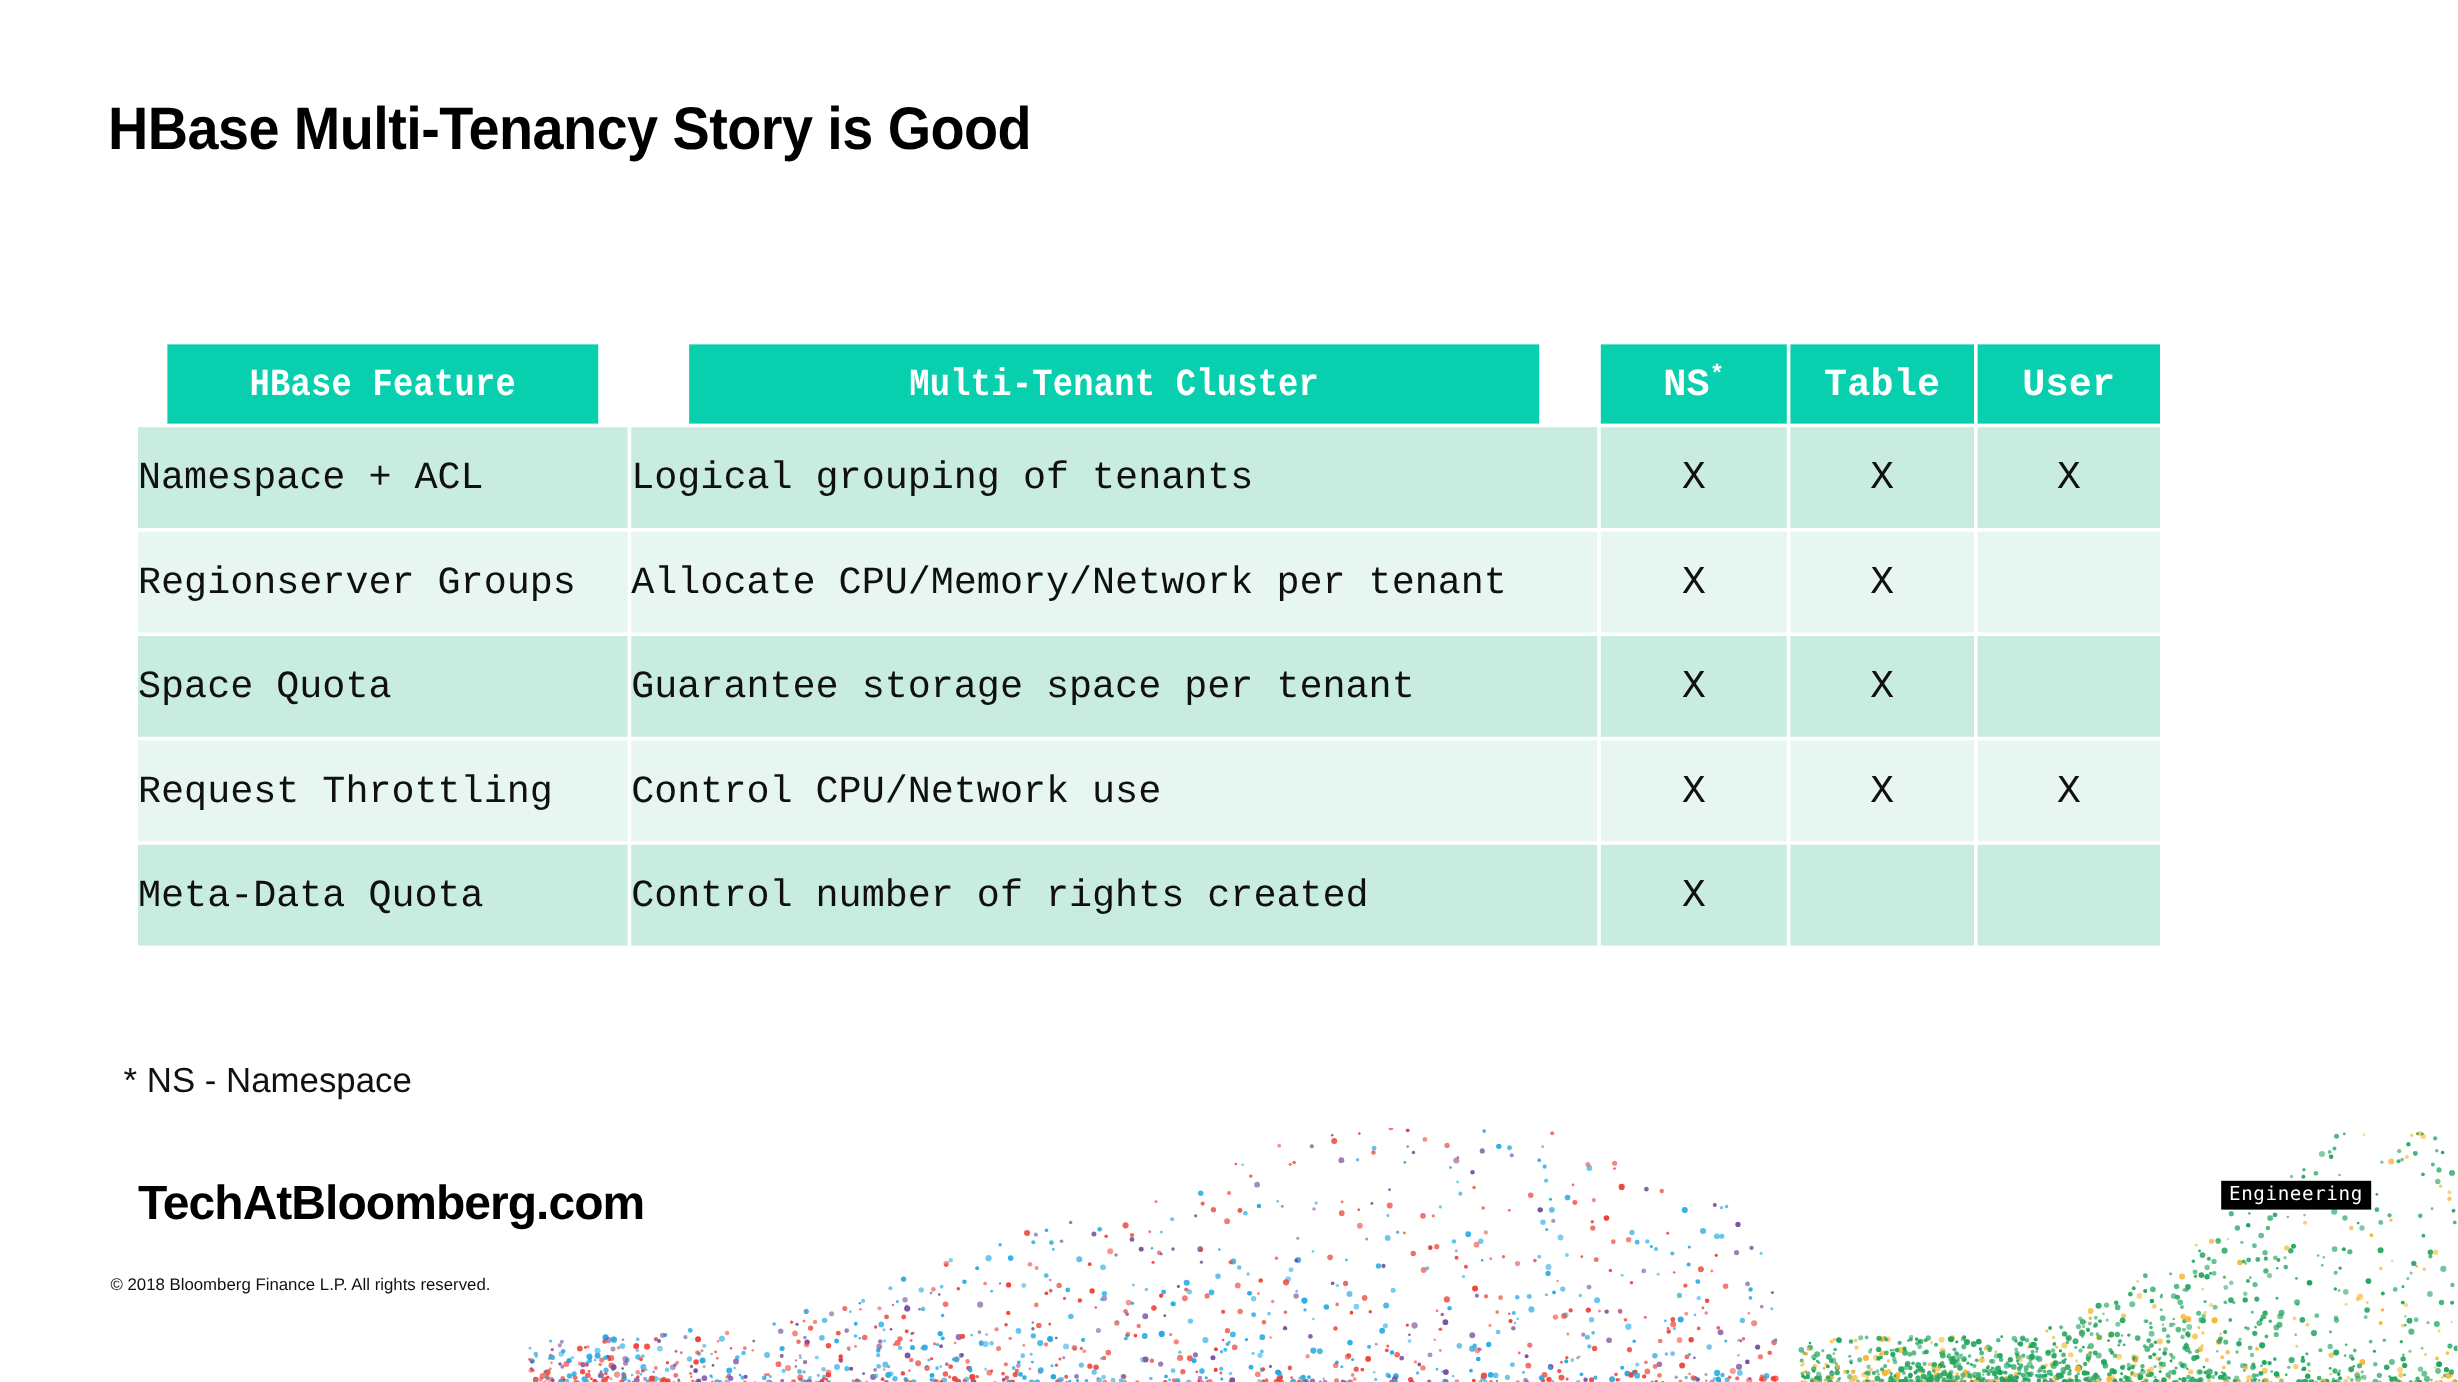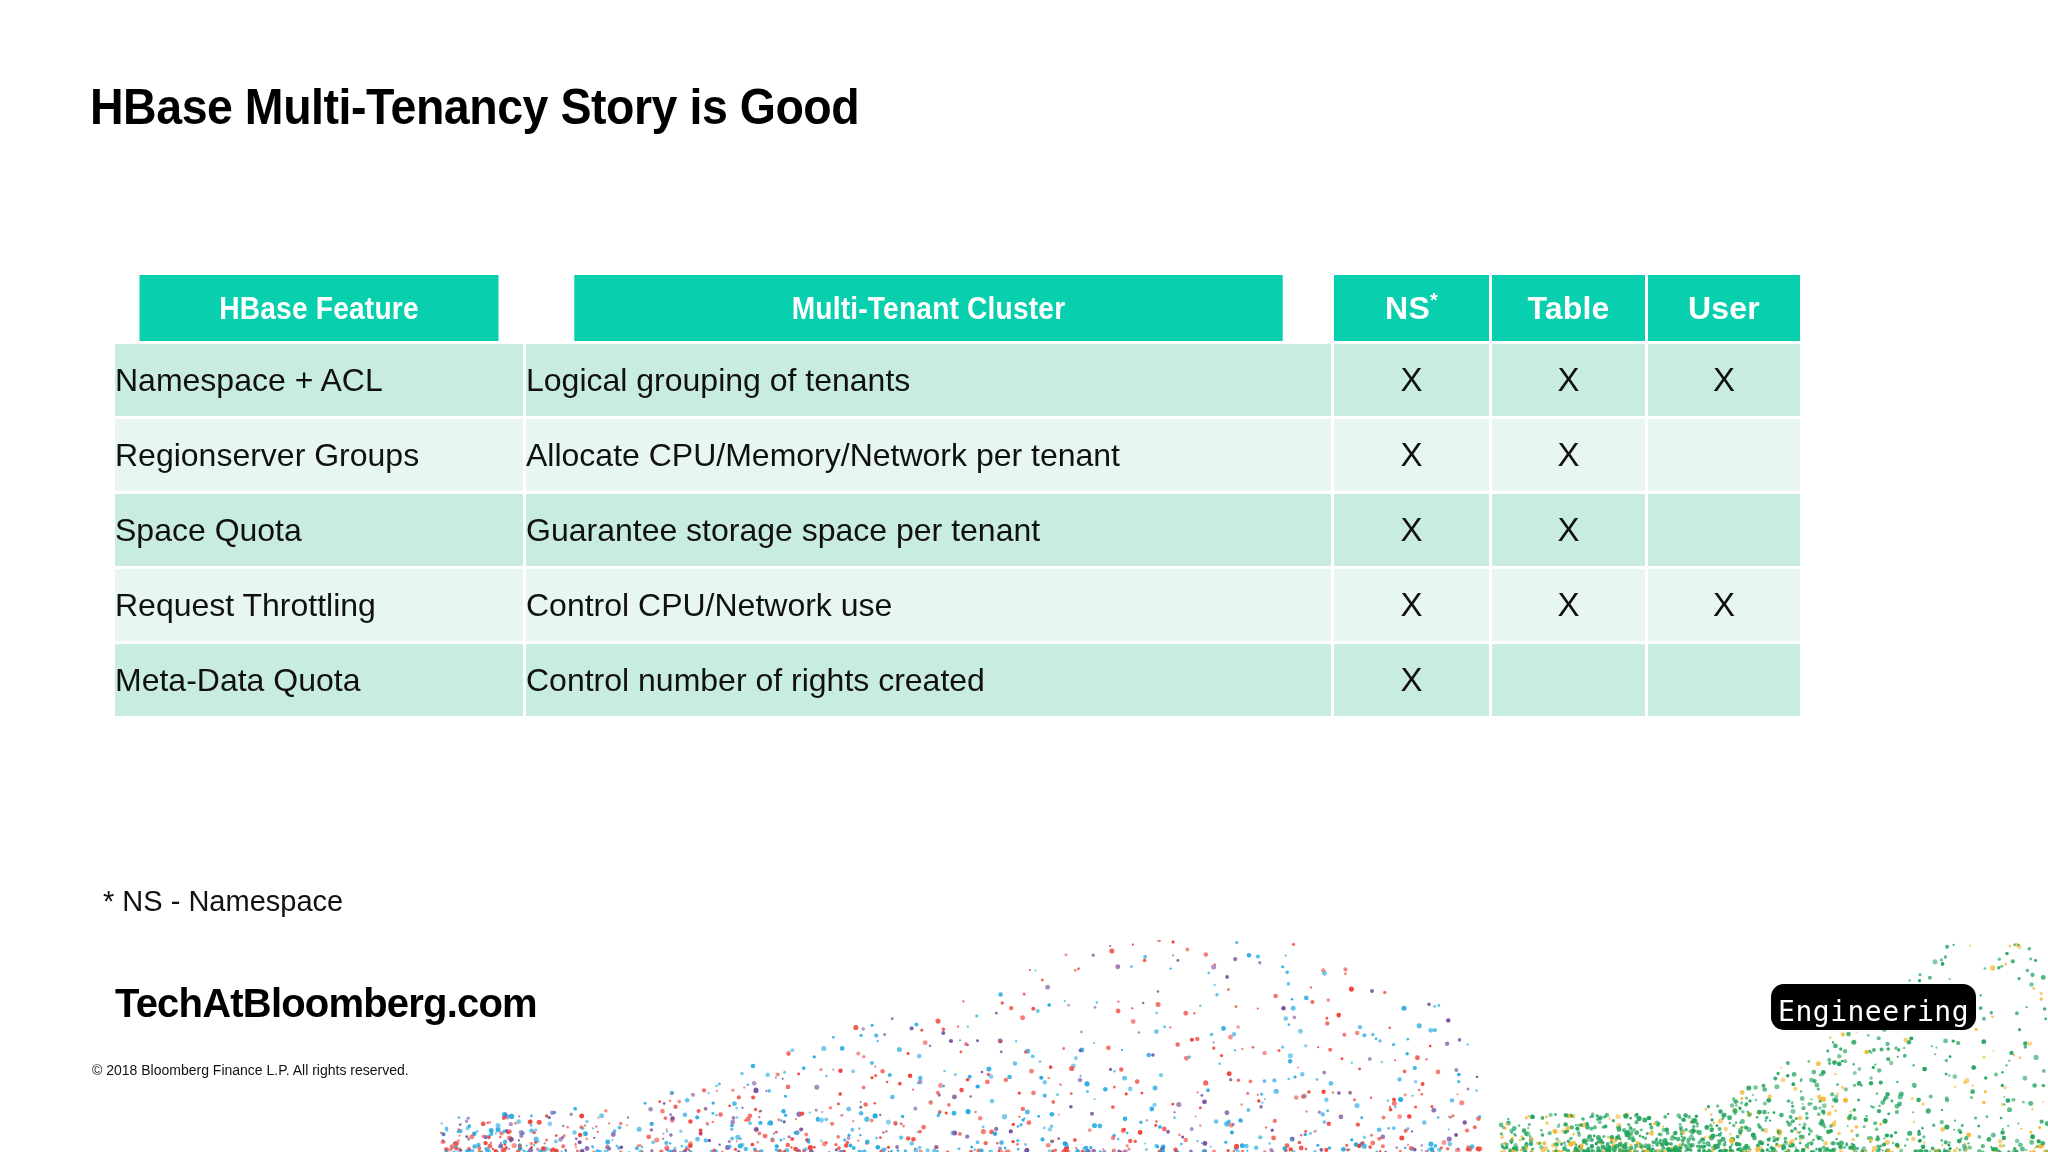--- a/index.html
+++ b/index.html
@@ -27,25 +27,26 @@
     color: #000000;
     white-space: nowrap;
     transform: scaleX(0.93);
     transform-origin: left top;
   }
 
   
   #feature-table {
     position: absolute;
     left: 112px;
-    top: 272px;
+    top: 284px;
     width: 1680px;
     border-collapse: separate;
     border-spacing: 3px;
     table-layout: fixed;
+    font-family: Liberation Mono, monospace;
   }
   #feature-table th,
   #feature-table td {
     padding: 0;
     margin: 0;
   }
 
   
   col.c-feature  { width: 408px; }
   col.c-cluster  { width: 805px; }
@@ -69,21 +70,21 @@
   thead th sup {
     font-size: 20px;
     vertical-align: super;
     line-height: 0;
   }
 
   tbody tr.row-dark td { background: #c9ece0; }
   tbody tr.row-light td { background: #e7f6f0; }
 
   tbody td {
-    height: 72px;
+    height: 84px;
     vertical-align: middle;
     color: #101010;
     font-size: 32px;
   }
   td.cell-text {
     text-align: left;
     padding-left: 14px;
   }
   td.cell-mark {
     text-align: center;
@@ -137,25 +138,24 @@
   #logo-sub-wrap {
     margin-top: 12px;
     display: flex;
     justify-content: flex-end;
   }
   #logo-sub {
     display: inline-block;
     background: #000000;
     color: #ffffff;
     font-family: "DejaVu Sans Mono", monospace;
-    font-size: 28px;
+    font-size: 16px;
     letter-spacing: 0.5px;
-    padding: 13px 7px 4px 7px;
+    padding: 3px 7px 4px 7px;
     line-height: 1.05;
-    border-radius: 13px;
   }
 
   
   #dot-scatter {
     position: absolute;
     left: 0;
     top: 940px;
     width: 2048px;
     height: 212px;
     pointer-events: none;

